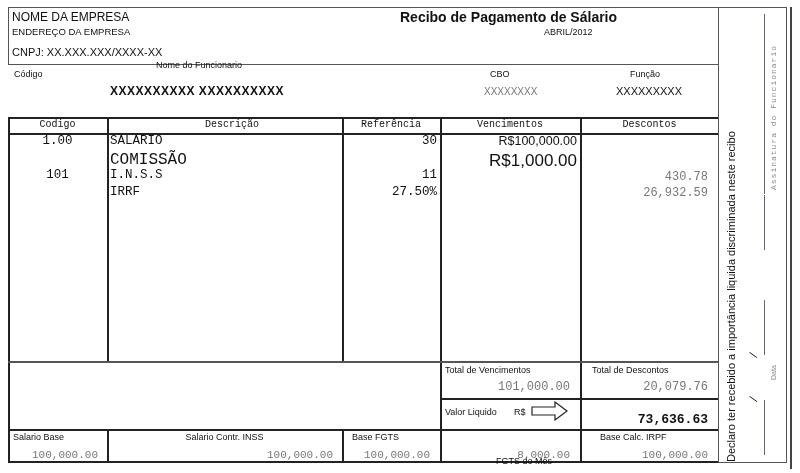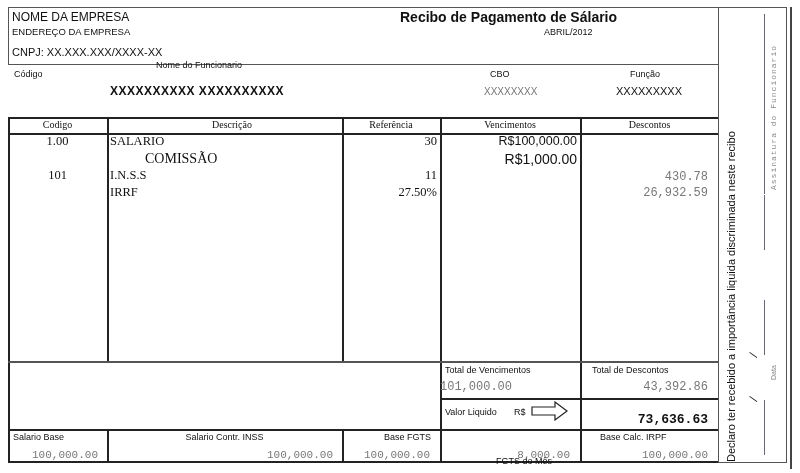--- a/index.html
+++ b/index.html
@@ -2,21 +2,21 @@
 <html><head>
 <meta charset="utf-8">
 <style>
   * { box-sizing: border-box; margin: 0; padding: 0; }
   html, body { width: 800px; height: 473px; background: #fff; overflow: hidden; }
   body { position: relative; font-family: "Liberation Sans", sans-serif; color: #111; }
   .abs { position: absolute; }
   .box { position: absolute; border: 1.5px solid #555; }
   .hline { position: absolute; height: 0; border-top: 2px solid #222; }
   .vline { position: absolute; width: 0; border-left: 2px solid #222; }
-  .serif { font-family: Liberation Serif, serif; }
+  .serif { font-family: Liberation Mono, monospace; }
   .mono { font-family: "Liberation Mono", monospace; color: #777; }
   .lbl { font-size: 9px; font-weight: normal; }
   .rot { position: absolute; transform-origin: left top; transform: rotate(-90deg); white-space: nowrap; }
 </style>
 </head>
 <body>
 
 <div class="box" style="left:8px;top:7px;width:711px;height:58px;border-right:none;"></div>
 <div class="abs" style="left:12px;top:10px;font-size:12px;">NOME DA EMPRESA</div>
 <div class="abs" style="left:12px;top:26px;font-size:9.5px;">ENDEREÇO DA EMPRESA</div>
@@ -50,51 +50,51 @@
 <div class="abs serif" style="left:440px;top:119px;width:140px;text-align:center;font-size:10px;">Vencimentos</div>
 <div class="abs serif" style="left:580px;top:119px;width:139px;text-align:center;font-size:10px;">Descontos</div>
 
 <div>
   <div class="abs serif" style="left:8px;top:134px;width:99px;text-align:center;font-size:12.5px;">1.00</div>
   <div class="abs serif" style="left:110px;top:134px;font-size:12.5px;">SALARIO</div>
   <div class="abs serif" style="left:342px;top:134px;width:95px;text-align:right;font-size:12.5px;">30</div>
   <div class="abs" style="left:440px;top:134px;width:137px;text-align:right;font-size:12.5px;">R$100,000.00</div>
 </div>
 <div>
-  <div class="abs serif" style="left:110px;top:151px;font-size:14px;margin-left:35px;">COMISSÃO</div>
-  <div class="abs" style="left:440px;top:151px;width:137px;text-align:right;font-size:14px;">R$1,000.00</div>
+  <div class="abs serif" style="left:110px;top:151px;font-size:16px;">COMISSÃO</div>
+  <div class="abs" style="left:440px;top:151px;width:137px;text-align:right;font-size:17px;">R$1,000.00</div>
 </div>
 <div>
   <div class="abs serif" style="left:8px;top:168px;width:99px;text-align:center;font-size:12.5px;">101</div>
   <div class="abs serif" style="left:110px;top:168px;font-size:12.5px;">I.N.S.S</div>
   <div class="abs serif" style="left:342px;top:168px;width:95px;text-align:right;font-size:12.5px;">11</div>
   <div class="abs mono" style="left:580px;top:170px;width:128px;text-align:right;font-size:12px;">430.78</div>
 </div>
 <div>
   <div class="abs serif" style="left:110px;top:185px;font-size:12.5px;">IRRF</div>
   <div class="abs serif" style="left:342px;top:185px;width:95px;text-align:right;font-size:12.5px;">27.50%</div>
   <div class="abs mono" style="left:580px;top:186px;width:128px;text-align:right;font-size:12px;">26,932.59</div>
 </div>
 
 <div class="abs lbl" style="left:445px;top:365px;">Total de Vencimentos</div>
-<div class="abs mono" style="left:440px;top:380px;width:130px;font-size:12px;">101,000.00</div>
+<div class="abs mono" style="left:440px;top:380px;width:130px;text-align:right;font-size:12px;">101,000.00</div>
 <div class="abs lbl" style="left:592px;top:365px;">Total de Descontos</div>
-<div class="abs mono" style="left:580px;top:380px;width:128px;text-align:right;font-size:12px;">43,392.86</div>
+<div class="abs mono" style="left:580px;top:380px;width:128px;text-align:right;font-size:12px;">20,079.76</div>
 <div class="abs lbl" style="left:445px;top:407px;">Valor Liquido</div>
 <div class="abs lbl" style="left:514px;top:407px;">R$</div>
 <svg class="abs" style="left:531px;top:401px;" width="38" height="20" viewBox="0 0 38 20">
   <path d="M1 6 H24 V1 L36 10 L24 19 V14 H1 Z" fill="none" stroke="#222" stroke-width="1.2"></path>
 </svg>
 <div class="abs" style="left:580px;top:412px;width:128px;text-align:right;font-size:13px;font-weight:bold;font-family:'Liberation Mono',monospace;color:#111;">73,636.63</div>
 
 <div class="abs lbl" style="left:13px;top:432px;">Salario Base</div>
 <div class="abs mono" style="left:8px;top:449px;width:90px;text-align:right;font-size:11px;">100,000.00</div>
 <div class="abs lbl" style="left:107px;top:432px;width:235px;text-align:center;">Salario Contr. INSS</div>
 <div class="abs mono" style="left:107px;top:449px;width:226px;text-align:right;font-size:11px;">100,000.00</div>
-<div class="abs lbl" style="left:352px;top:432px;margin-left:32px;">Base FGTS</div>
+<div class="abs lbl" style="left:352px;top:432px;">Base FGTS</div>
 <div class="abs mono" style="left:342px;top:449px;width:88px;text-align:right;font-size:11px;">100,000.00</div>
 <div class="abs lbl" style="left:440px;top:456px;width:168px;text-align:center;">FGTS do Mês</div>
 <div class="abs mono" style="left:440px;top:449px;width:130px;text-align:right;font-size:11px;">8,000.00</div>
 <div class="abs lbl" style="left:600px;top:432px;">Base Calc. IRPF</div>
 <div class="abs mono" style="left:580px;top:449px;width:128px;text-align:right;font-size:11px;">100,000.00</div>
 
 <div class="abs" style="left:718px;top:7px;width:69px;height:456px;border:1.5px solid #555;"></div>
 <div class="vline" style="left:790px;top:7px;height:462px;border-left:2px solid #444;"></div>
 <div class="rot" style="left:725px;top:462px;font-size:11px;">Declaro  ter recebido a importância  liquida discriminada neste recibo</div>
 

